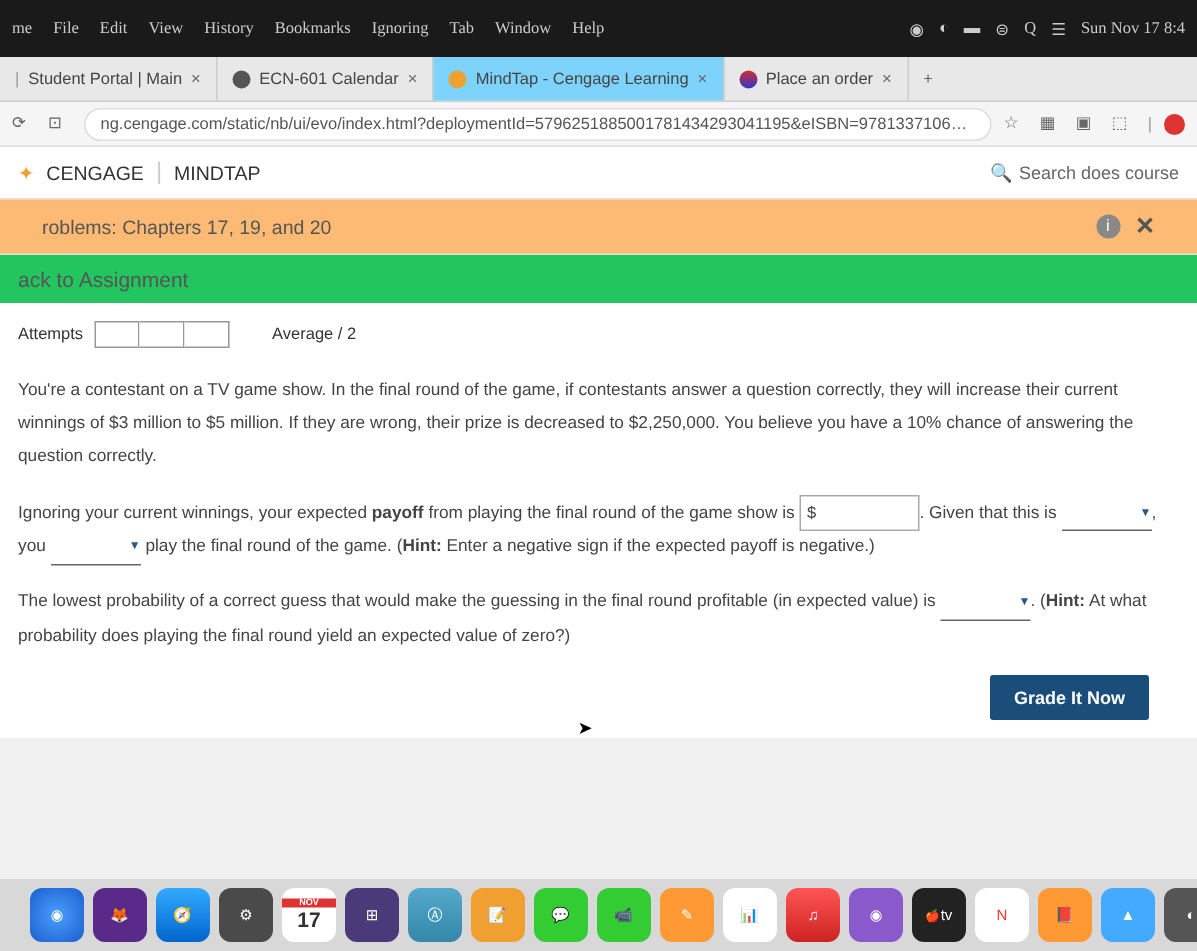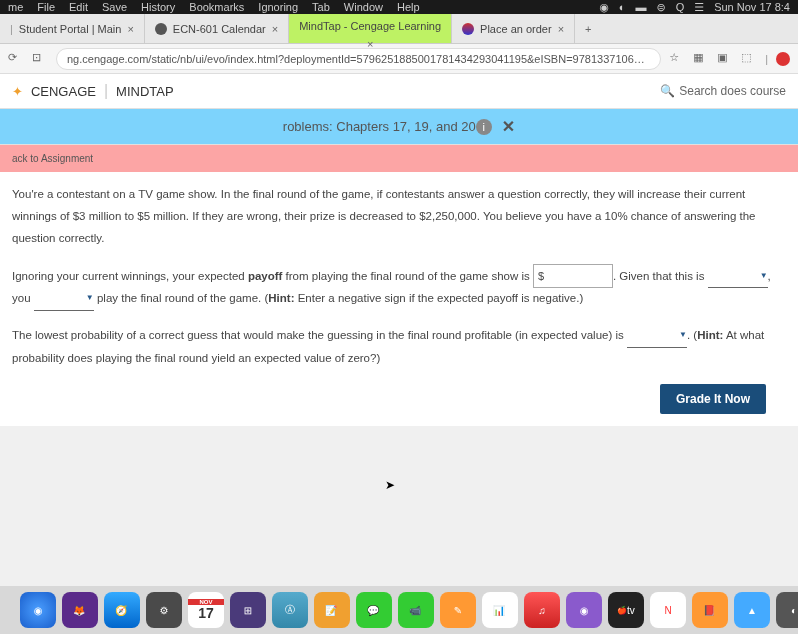--- a/index.html
+++ b/index.html
@@ -1,44 +1,44 @@
 <!DOCTYPE html>
 <html><head>
   <meta charset="utf-8">
   <style>
     * { margin: 0; padding: 0; box-sizing: border-box; }
     body { font-family: Arial, sans-serif; font-size: 12px; background: #f0f0f0; width: 798px; height: 634px; overflow: hidden; position: relative; }
     
-    .menu-bar { background: #1a1a1a; color: #ccc; height: 14px; display: flex; align-items: center; padding: 0 8px; font-size: 11px; justify-content: space-between; }
+    .menu-bar { background: #1a1a1a; color: #ccc; height: 38px; display: flex; align-items: center; padding: 0 8px; font-size: 11px; justify-content: space-between; font-family: Liberation Serif, serif; }
     .menu-left { display: flex; gap: 14px; }
     .menu-right { display: flex; gap: 10px; align-items: center; }
     .menu-item { cursor: pointer; }
     
     .tab-bar { background: #e8e8e8; height: 30px; display: flex; align-items: center; border-bottom: 1px solid #ccc; font-size: 11px; }
     .tab { display: flex; align-items: center; padding: 0 10px; height: 100%; gap: 6px; border-right: 1px solid #ccc; color: #444; }
-    .tab.active { background: #bef264; flex-direction: column; }
+    .tab.active { background: #7dd3fc; }
     .tab-close { cursor: pointer; color: #666; }
     .tab-icon { width: 12px; height: 12px; border-radius: 50%; }
     .tab-add { padding: 0 10px; cursor: pointer; color: #666; }
     
     .url-bar { background: #f5f5f5; height: 30px; display: flex; align-items: center; padding: 0 8px; gap: 8px; border-bottom: 1px solid #ddd; font-size: 11px; }
     .url-input { flex: 1; background: #fff; border: 1px solid #ddd; border-radius: 12px; padding: 4px 10px; color: #555; overflow: hidden; white-space: nowrap; text-overflow: ellipsis; }
     .url-icon { width: 16px; height: 16px; color: #666; cursor: pointer; }
     
     .header { background: #fff; padding: 8px 12px; display: flex; align-items: center; justify-content: space-between; border-bottom: 1px solid #e0e0e0; }
     .brand { display: flex; align-items: center; gap: 8px; color: #333; font-size: 13px; }
     .brand-divider { color: #ccc; font-size: 16px; }
     .search-course { color: #666; font-size: 12px; display: flex; align-items: center; gap: 4px; cursor: pointer; }
     
-    .sub-header { background: #7dd3fc; padding: 8px 28px; display: flex; justify-content: center; align-items: center; border-bottom: 1px solid #e0e0e0; color: #555; font-size: 13px; }
+    .sub-header { background: #fdba74; padding: 8px 28px; display: flex; justify-content: space-between; align-items: center; border-bottom: 1px solid #e0e0e0; color: #555; font-size: 13px; }
     .sub-header-icons { display: flex; gap: 10px; align-items: center; }
     .info-icon { width: 16px; height: 16px; border-radius: 50%; background: #888; color: #fff; display: flex; align-items: center; justify-content: center; font-size: 11px; cursor: pointer; }
     .close-x { cursor: pointer; color: #555; font-size: 16px; font-weight: bold; }
     
-    .back-link { padding: 8px 12px; color: #555; font-size: 10px; background: #fca5a5; }
+    .back-link { padding: 8px 12px; color: #555; font-size: 14px; background: #22c55e; }
     
     .content { padding: 12px; background: #fff; color: #333; }
     .attempts-row { display: flex; align-items: center; gap: 8px; margin-bottom: 18px; font-size: 11px; }
     .attempts-boxes { display: flex; }
     .attempt-box { width: 30px; height: 18px; border: 1px solid #999; background: #fff; }
     .attempt-box + .attempt-box { border-left: none; }
     
     .problem-title { font-weight: bold; font-size: 12px; margin-bottom: 14px; }
     .problem-text { font-size: 11.5px; line-height: 1.9; color: #444; margin-bottom: 14px; }
     .inline-input { display: inline-block; border: 1px solid #aaa; padding: 1px 4px; min-width: 80px; font-size: 11px; background: #fff; vertical-align: baseline; }
@@ -55,21 +55,21 @@
     .cursor-pointer { position: absolute; top: 478px; left: 385px; font-size: 12px; }
   </style>
 </head>
 <body>
 
 <div class="menu-bar">
   <div class="menu-left">
     <span class="menu-item">me</span>
     <span class="menu-item">File</span>
     <span class="menu-item">Edit</span>
-    <span class="menu-item">Save</span>
+    <span class="menu-item">View</span>
     <span class="menu-item">History</span>
     <span class="menu-item">Bookmarks</span>
     <span class="menu-item">Ignoring</span>
     <span class="menu-item">Tab</span>
     <span class="menu-item">Window</span>
     <span class="menu-item">Help</span>
   </div>
   <div class="menu-right">
     <span>◉</span>
     <span>◐</span>
@@ -134,20 +134,29 @@
   <span>roblems: Chapters 17, 19, and 20</span>
   <div class="sub-header-icons">
     <span class="info-icon">i</span>
     <span class="close-x">✕</span>
   </div>
 </div>
 
 <div class="back-link">ack to Assignment</div>
 
 <div class="content">
+  <div class="attempts-row">
+    <span>Attempts</span>
+    <div class="attempts-boxes">
+      <div class="attempt-box"></div>
+      <div class="attempt-box"></div>
+      <div class="attempt-box"></div>
+    </div>
+    <span style="margin-left:20px">Average / 2</span>
+  </div>
 
 
   <div class="problem-text">You're a contestant on a TV game show. In the final round of the game, if contestants answer a question correctly, they will increase their current winnings of $3 million to $5 million. If they are wrong, their prize is decreased to $2,250,000. You believe you have a 10% chance of answering the question correctly.</div>
 
   <div class="problem-text">
     <span>Ignoring your current winnings, your expected </span><b>payoff</b><span> from playing the final round of the game show is </span><span class="inline-input">$</span><span>. Given that this is </span><span class="inline-dropdown">&nbsp;</span><span>, you </span><span class="inline-dropdown">&nbsp;</span><span> play the final round of the game. (</span><b>Hint:</b><span> Enter a negative sign if the expected payoff is negative.)</span>
   </div>
 
   <div class="problem-text">
     <span>The lowest probability of a correct guess that would make the guessing in the final round profitable (in expected value) is </span><span class="inline-dropdown">&nbsp;</span><span>. (</span><b>Hint:</b><span> At what probability does playing the final round yield an expected value of zero?)</span>

